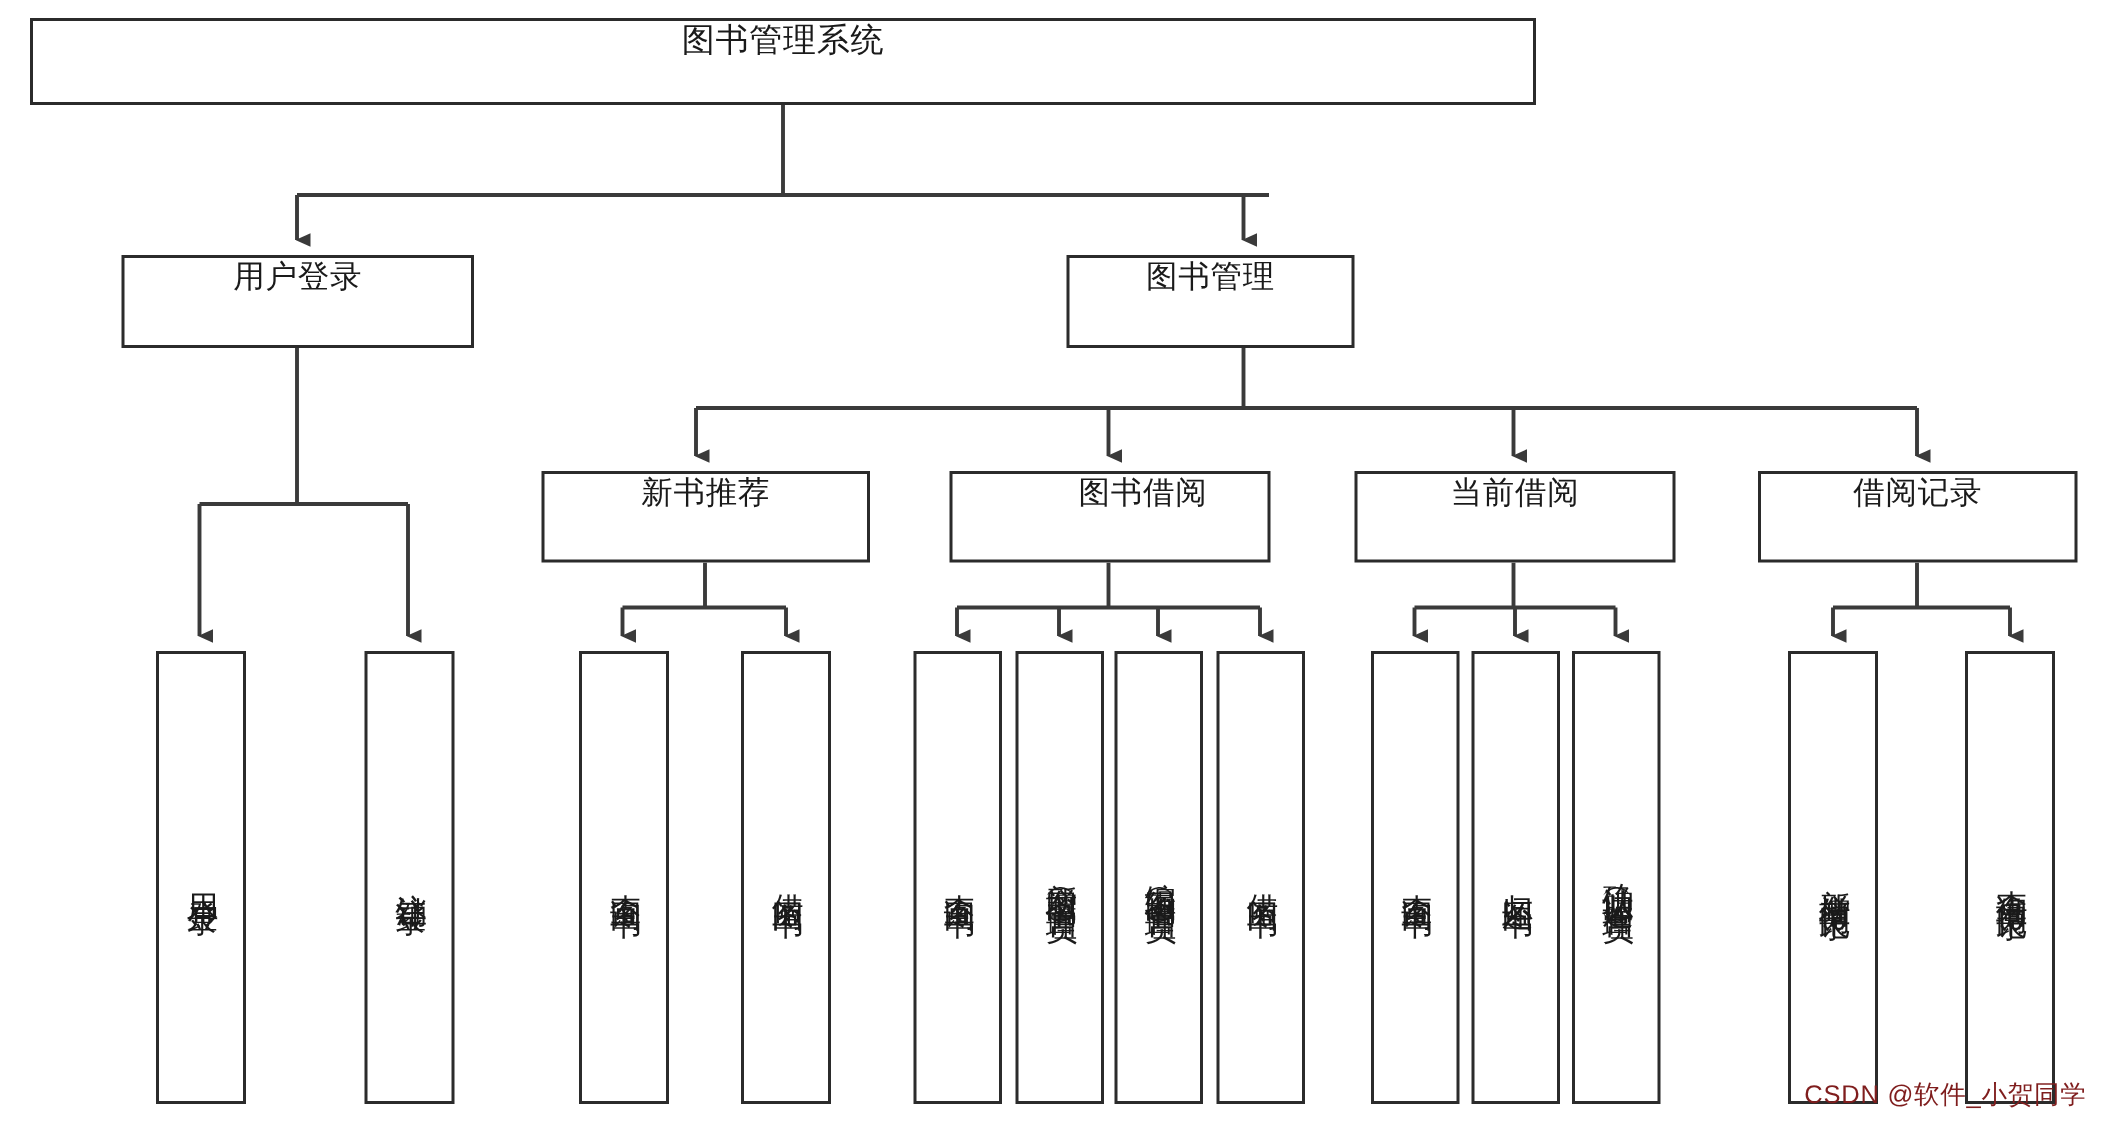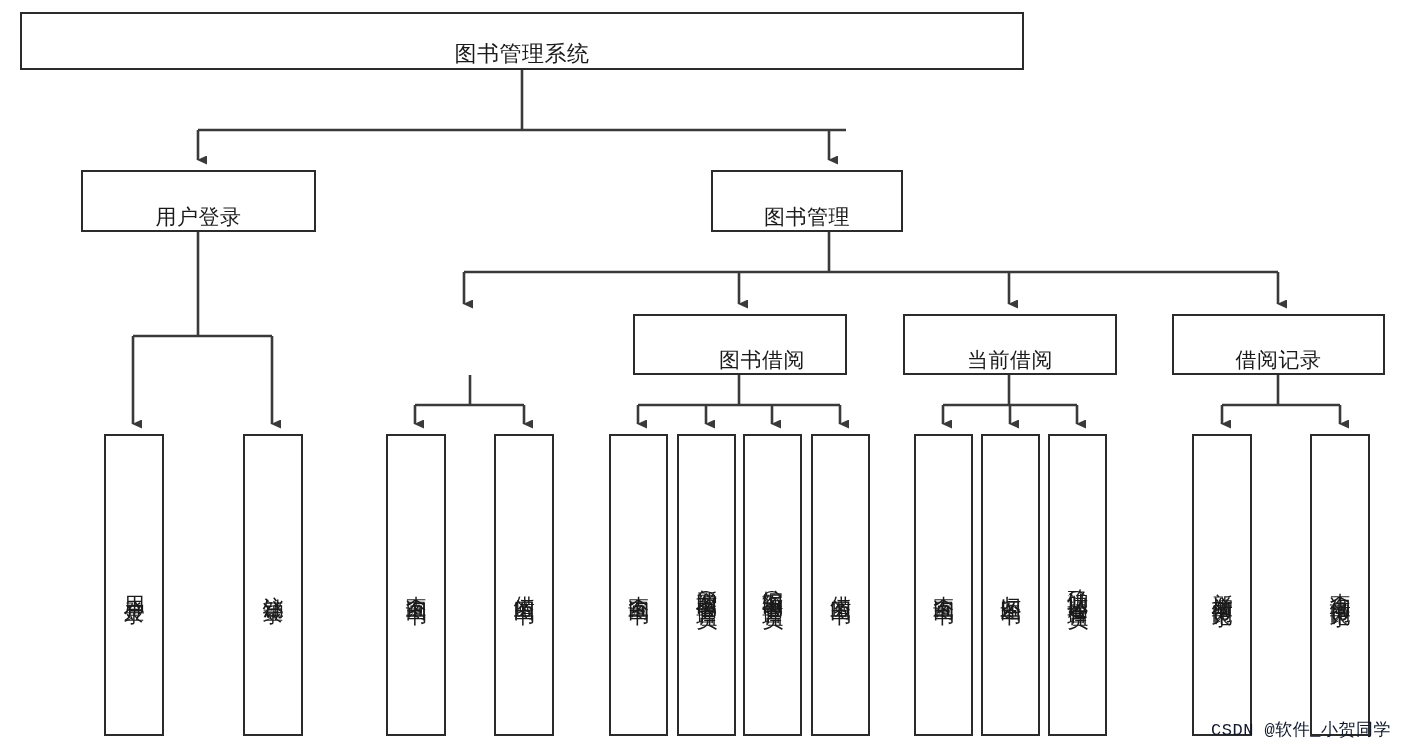--- a/index.html
+++ b/index.html
@@ -20,21 +20,21 @@
     left: 0; top: 0;
     width: 1405px;
     height: 747px;
   }
   .node {
     position: absolute;
     box-sizing: border-box;
     border: 2px solid #2b2b2b;
     background: #ffffff;
     display: flex;
-    align-items: flex-end;
+    align-items: flex-start;
     justify-content: center;
     text-align: center;
   }
   .node-label {
     display: block;
     line-height: 1.22;
     letter-spacing: 0.5px;
   }
   
   .horiz .node-label {
@@ -61,25 +61,24 @@
     left: 0; top: 0;
     width: 1405px;
     height: 747px;
     pointer-events: none;
   }
   .watermark {
     position: absolute;
     right: 14px;
     bottom: 6px;
     font-size: 17px;
-    color: #0f172a;
+    color: #7f1d1d;
     letter-spacing: 0.5px;
     white-space: nowrap;
     user-select: none;
-    font-family: Liberation Mono, monospace;
   }
 </style>
 </head>
 <body>
 
 <div id="diagram">
 
   <svg class="connectors" viewBox="0 0 1405 747" xmlns="http://www.w3.org/2000/svg">
     <defs>
       <marker id="arrowhead" markerWidth="9" markerHeight="10" refX="4.5" refY="9" orient="auto" markerUnits="userSpaceOnUse">
@@ -134,20 +133,23 @@
     <span class="node-label">图书管理系统</span>
   </div>
 
   <div class="node horiz" style="left:81px; top:170px; width:235px; height:62px;">
     <span class="node-label">用户登录</span>
   </div>
   <div class="node horiz" style="left:711px; top:170px; width:192px; height:62px;">
     <span class="node-label">图书管理</span>
   </div>
 
+  <div class="node horiz" style="left:361px; top:314px; width:219px; height:61px;">
+    <span class="node-label">新书推荐</span>
+  </div>
   <div class="node horiz" style="left:633px; top:314px; width:214px; height:61px;padding-left:44px;">
     <span class="node-label">图书借阅</span>
   </div>
   <div class="node horiz" style="left:1172px; top:314px; width:213px; height:61px;">
     <span class="node-label">借阅记录</span>
   </div>
   <div class="node horiz" style="left:903px; top:314px; width:214px; height:61px;">
     <span class="node-label">当前借阅</span>
   </div>
 

